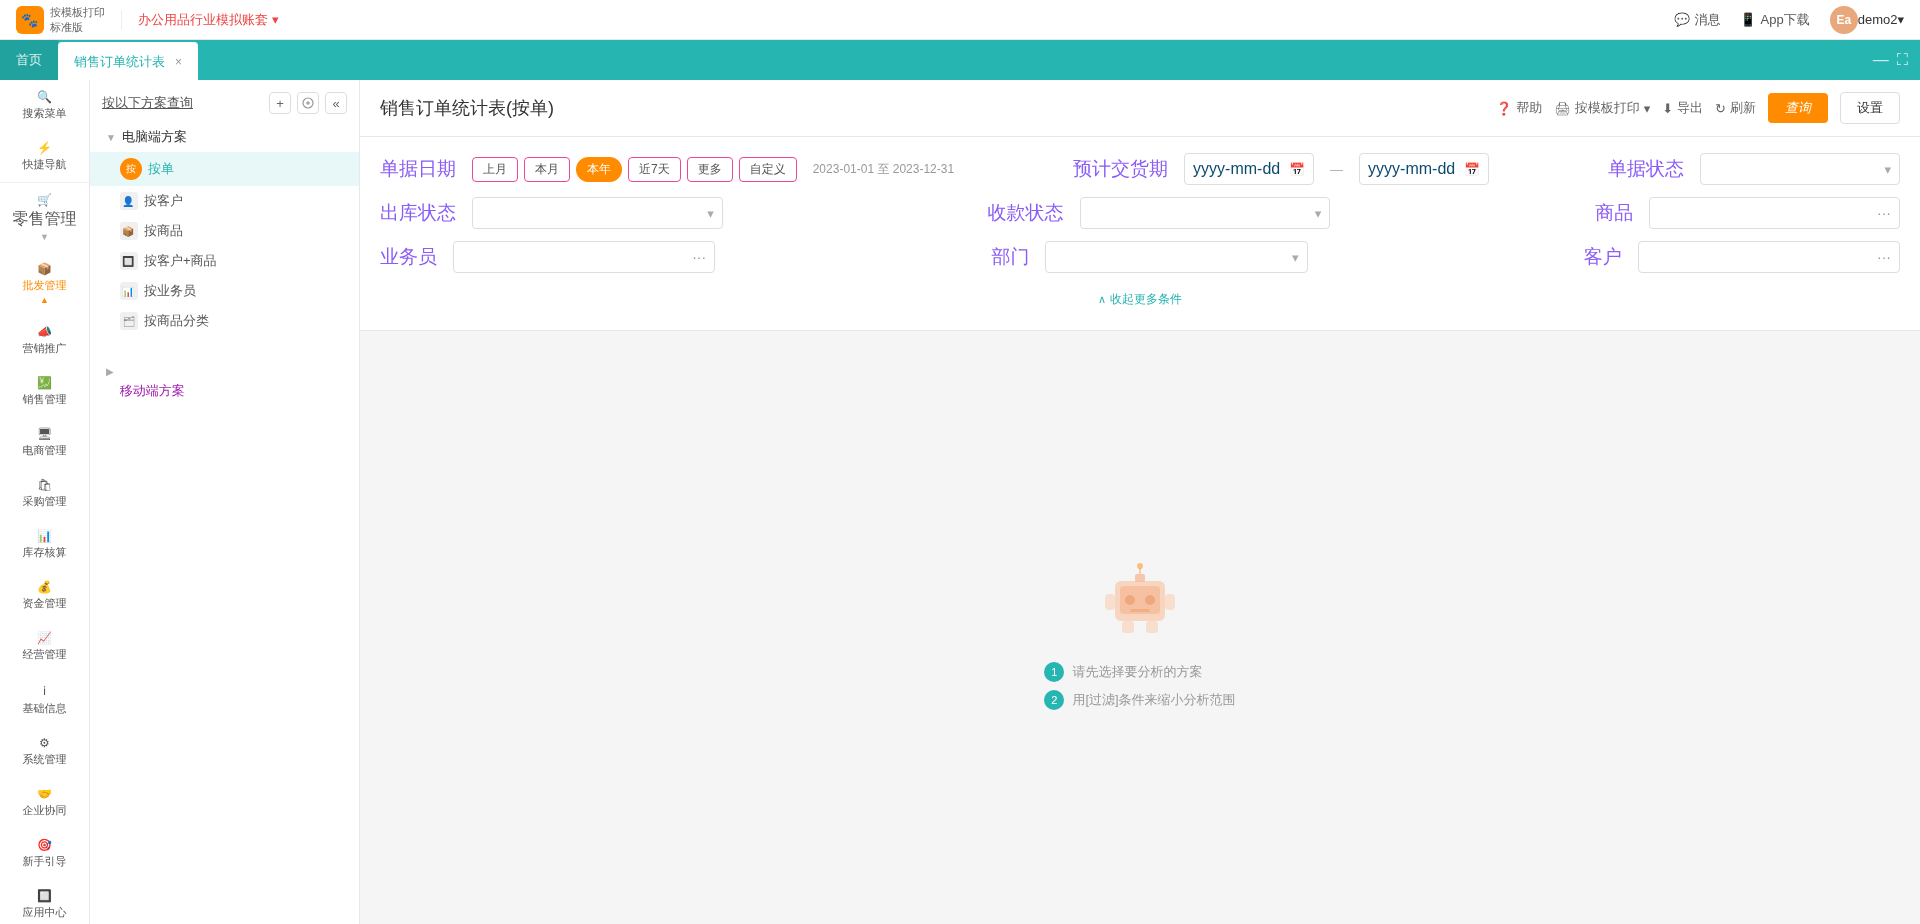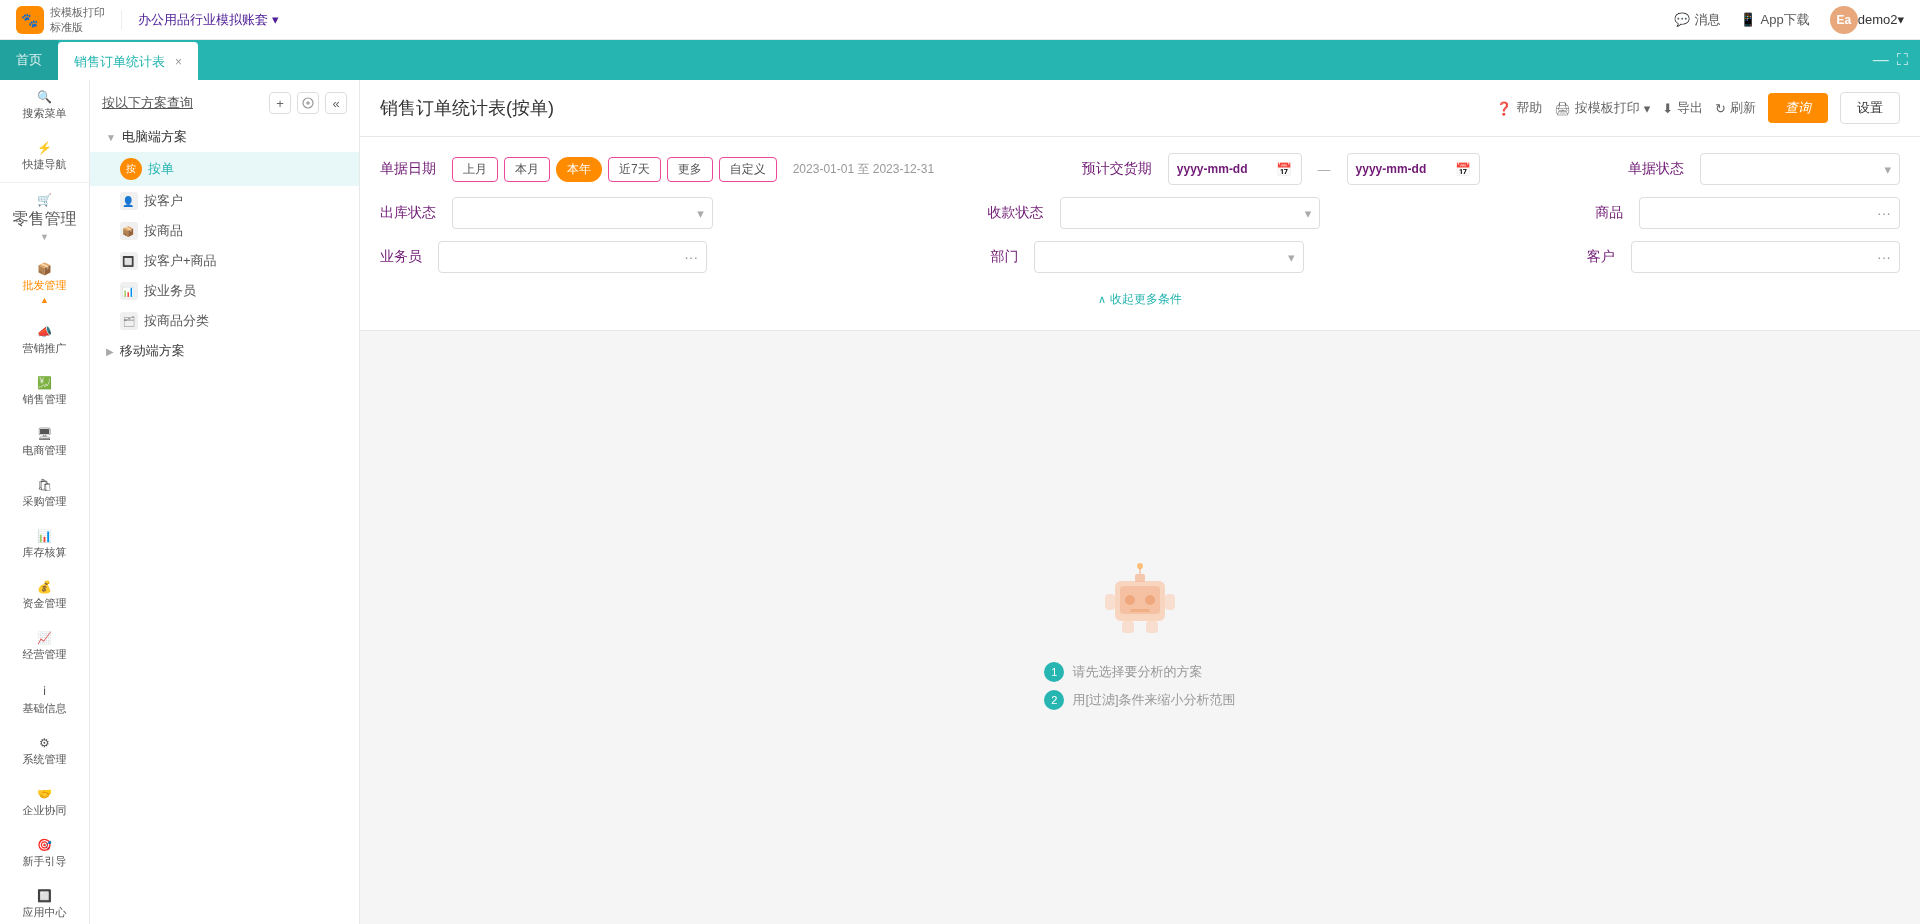--- a/index.html
+++ b/index.html
@@ -4,21 +4,21 @@
   <style>
     * { margin: 0; padding: 0; box-sizing: border-box; }
     body { font-family: "Microsoft YaHei", "PingFang SC", sans-serif; font-size: 13px; background: #f5f5f5; color: #333; width: 1920px; height: 924px; overflow: hidden; display: flex; flex-direction: column; }
 
     
     .top-bar { height: 40px; background: #fff; display: flex; align-items: center; justify-content: space-between; padding: 0 16px; border-bottom: 1px solid #e8e8e8; flex-shrink: 0; }
     .top-bar-left { display: flex; align-items: center; gap: 8px; }
     .logo-area { display: flex; align-items: center; gap: 6px; }
     .logo-icon { width: 28px; height: 28px; background: #ff8c00; border-radius: 6px; display: flex; align-items: center; justify-content: center; color: white; font-size: 14px; font-weight: bold; }
     .logo-text { font-size: 11px; color: #666; line-height: 1.3; }
-    .company-selector { display: flex; align-items: center; gap: 4px; color: #4c1d95; font-size: 13px; cursor: pointer; }
+    .company-selector { display: flex; align-items: center; gap: 4px; color: #ef4444; font-size: 13px; cursor: pointer; }
     .top-bar-right { display: flex; align-items: center; gap: 20px; }
     .top-bar-action { display: flex; align-items: center; gap: 4px; color: #555; font-size: 13px; cursor: pointer; }
     .avatar { width: 28px; height: 28px; border-radius: 50%; background: #e8a87c; display: flex; align-items: center; justify-content: center; font-size: 11px; color: white; overflow: hidden; }
 
     
     .tab-bar { height: 40px; background: #26b5b0; display: flex; align-items: center; padding: 0 0; flex-shrink: 0; }
     .tab-item { height: 40px; display: flex; align-items: center; padding: 0 16px; font-size: 13px; color: rgba(255,255,255,0.85); cursor: pointer; gap: 6px; }
     .tab-item.home { background: rgba(0,0,0,0.1); text-align: right; }
     .tab-item.active { background: #fff; color: #26b5b0; border-radius: 4px 4px 0 0; margin-top: 4px; }
     .tab-close { font-size: 12px; color: #999; cursor: pointer; margin-left: 4px; }
@@ -49,27 +49,27 @@
     .page-header-actions { display: flex; align-items: center; gap: 12px; }
     .header-action { display: flex; align-items: center; gap: 4px; color: #666; font-size: 13px; cursor: pointer; }
     .btn-primary { background: #ff8c00; color: white; border: none; padding: 6px 16px; border-radius: 4px; cursor: pointer; font-size: 13px; font-style: italic; }
     .btn-secondary { background: #fff; color: #333; border: 1px solid #ddd; padding: 6px 16px; border-radius: 4px; cursor: pointer; font-size: 13px; }
     .btn-with-arrow { display: flex; align-items: center; gap: 4px; }
 
     
     .filter-area { background: #fff; padding: 16px 20px; border-bottom: 1px solid #e8e8e8; }
     .filter-row { display: flex; align-items: center; gap: 16px; margin-bottom: 12px; flex-wrap: wrap; }
     .filter-row:last-child { margin-bottom: 0; }
-    .filter-label { font-size: 14px; color: #701a75; white-space: nowrap; }
+    .filter-label { font-size: 19px; color: #8b5cf6; white-space: nowrap; }
     .filter-date-group { display: flex; align-items: center; gap: 6px; }
     .date-btn { padding: 3px 10px; border-radius: 4px; border: 1px solid #ec4899; background: #fff; cursor: pointer; font-size: 12px; color: #555; }
     .date-btn.active { background: #ff8c00; color: white; border-color: #ff8c00; border-radius: 12px; }
     .date-range { font-size: 12px; color: #999; }
     .filter-input { flex: 1; min-width: 180px; max-width: 300px; height: 32px; border: 1px solid #ddd; border-radius: 4px; padding: 0 8px; font-size: 13px; color: #333; display: flex; align-items: center; gap: 4px; position: relative; background: #fff; cursor: pointer; }
-    .filter-input-text { color: #701a75; font-size: 12px; flex: 1; font-weight: bold; }
+    .filter-input-text { color: #0c4a6e; font-size: 16px; flex: 1; }
     .filter-select { flex: 1; min-width: 180px; max-width: 300px; height: 32px; border: 1px solid #ddd; border-radius: 4px; padding: 0 8px; font-size: 13px; background: #fff; cursor: pointer; display: flex; align-items: center; justify-content: space-between; }
     .filter-select-text { color: #bbb; font-size: 12px; }
     .filter-dots { color: #999; font-size: 14px; cursor: pointer; }
     .date-dash { color: #aaa; }
     .collapse-btn { display: flex; align-items: center; justify-content: center; color: #26b5b0; font-size: 12px; cursor: pointer; padding: 6px 0; gap: 4px; }
 
     
     .empty-state { flex: 1; display: flex; flex-direction: column; align-items: center; justify-content: center; gap: 16px; padding: 40px; }
     .empty-hints { display: flex; flex-direction: column; gap: 8px; }
     .empty-hint { display: flex; align-items: center; gap: 8px; color: #999; font-size: 13px; }
@@ -246,21 +246,21 @@
 
       <div class="tree-sub-item" style="padding-left:30px;">
         <div style="width:18px;height:18px;background:#f0f0f0;border-radius:3px;display:flex;align-items:center;justify-content:center;font-size:10px;color:#888;flex-shrink:0;">🗂</div>
         <span style="font-size:13px;">按商品分类</span>
       </div>
     </div>
 
     <div>
       <div class="tree-item">
         <span style="color:#aaa;font-size:10px;">▶</span>
-        <span style="font-size:13px;color:#404040;">移动端方案</span>
+        <span style="font-size:13px;color:#a21caf;margin-top:40px;">移动端方案</span>
       </div>
     </div>
   </div>
 
   <div class="content-area">
 
     <div class="page-header">
       <h1 class="page-title">销售订单统计表(按单)</h1>
       <div class="page-header-actions">
         <div class="header-action">

